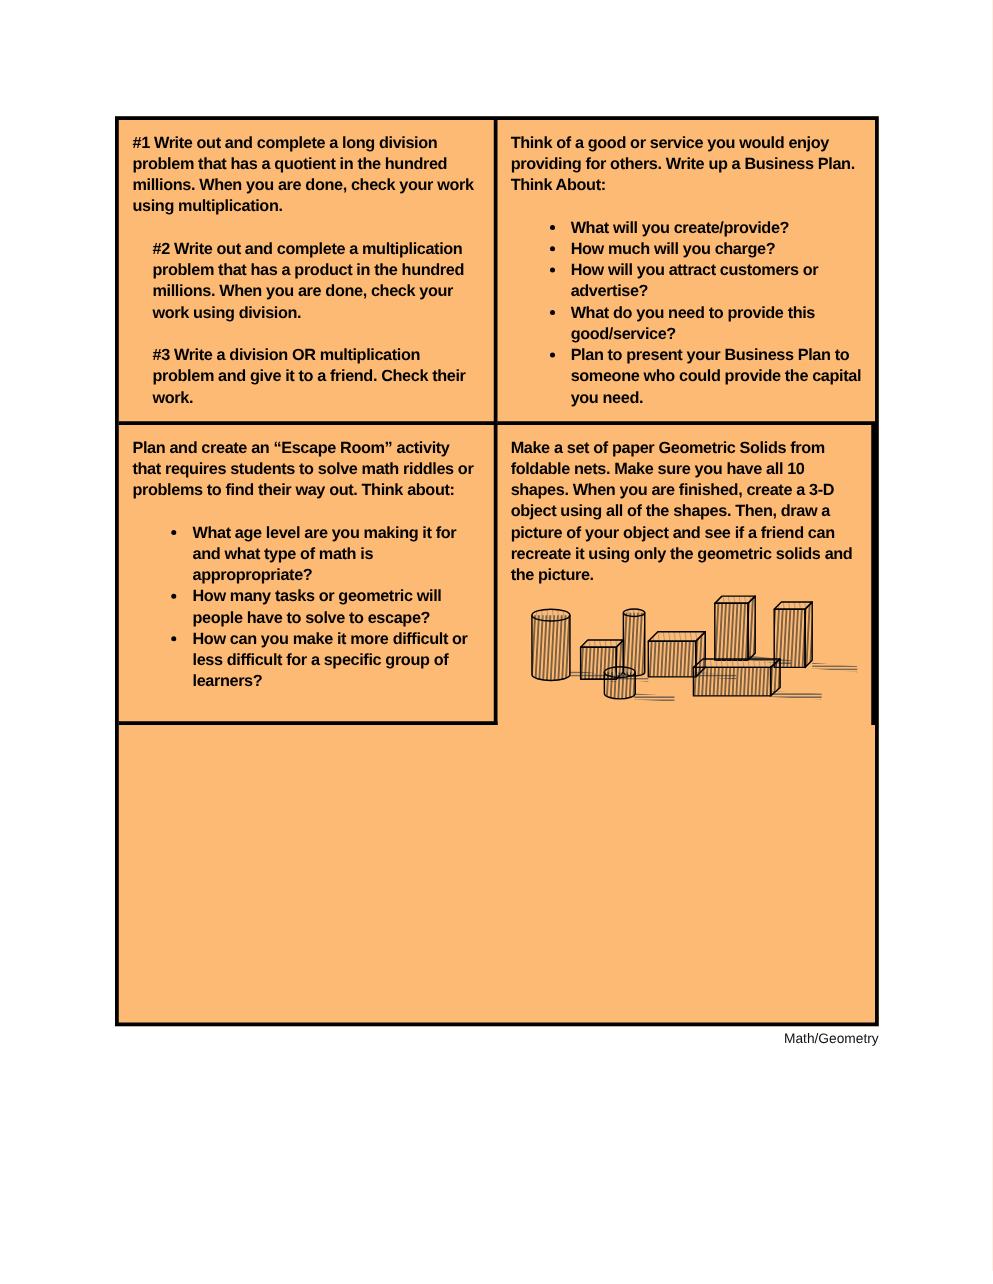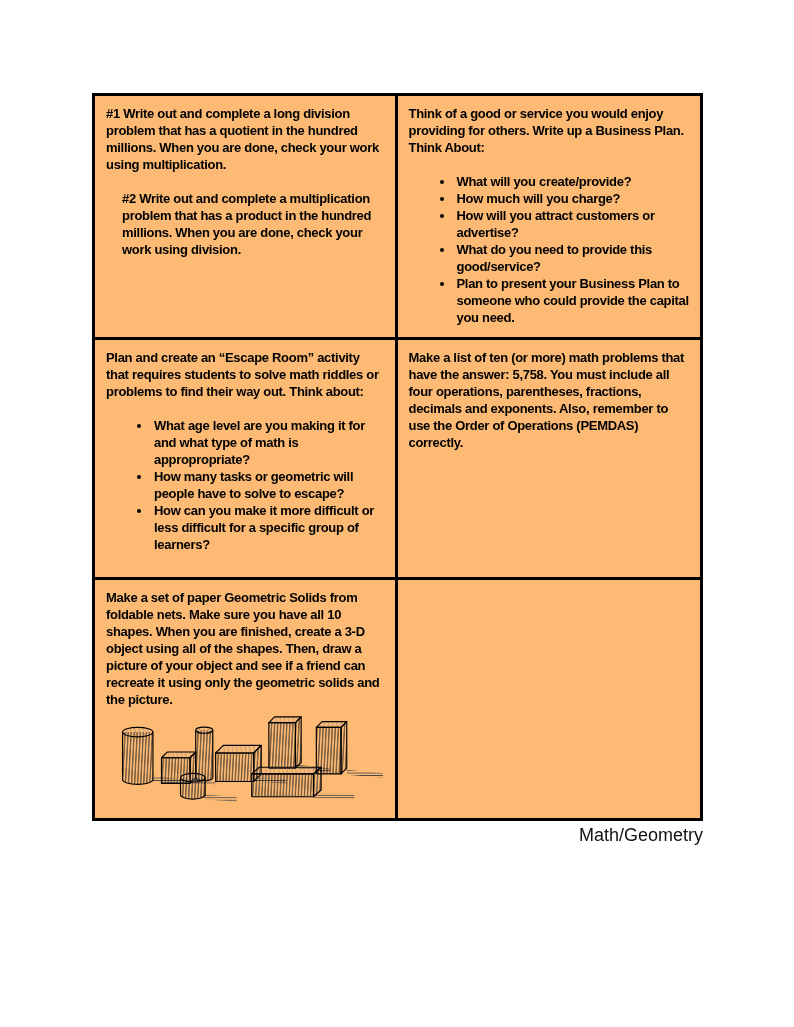--- a/index.html
+++ b/index.html
@@ -55,36 +55,37 @@
   .sketch {
     display: block;
     margin: 7px auto 0 auto;
   }
   .footer {
     position: absolute;
     left: 92px;
     top: 825px;
     width: 611px;
     text-align: right;
-    font-size: 18px;
+    font-size: 11px;
     font-weight: 400;
     color: #111;
     letter-spacing: 0;
   }
 </style>
 </head>
 <body>
 
 <div class="page">
 
   <div class="worksheet">
 
     <div class="cell">
       <p>#1 Write out and complete a long division problem that has a quotient in the hundred millions. When you are done, check your work using multiplication.</p>
       <p>#2 Write out and complete a multiplication problem that has a product in the hundred millions. When you are done, check your work using division.</p>
+      <p>#3 Write a division OR multiplication problem and give it to a friend. Check their work.</p>
     </div>
 
     <div class="cell last-col">
       <p>Think of a good or service you would enjoy providing for others. Write up a Business Plan. Think About:</p>
       <ul class="bullets">
         <li>What will you create/provide?</li>
         <li>How much will you charge?</li>
         <li>How will you attract customers or advertise?</li>
         <li>What do you need to provide this good/service?</li>
         <li>Plan to present your Business Plan to someone who could provide the capital you need.</li>
@@ -93,23 +94,20 @@
 
     <div class="cell">
       <p>Plan and create an “Escape Room” activity that requires students to solve math riddles or problems to find their way out. Think about:</p>
       <ul class="bullets">
         <li>What age level are you making it for and what type of math is appropropriate?</li>
         <li>How many tasks or geometric will people have to solve to escape?</li>
         <li>How can you make it more difficult or less difficult for a specific group of learners?</li>
       </ul>
     </div>
 
-    <div class="cell last-col">
-      <p>Make a list of ten (or more) math problems that have the answer: 5,758. You must include all four operations, parentheses, fractions, decimals and exponents. Also, remember to use the Order of Operations (PEMDAS) correctly.</p>
-    </div>
 
     <div class="cell last-row">
       <p>Make a set of paper Geometric Solids from foldable nets. Make sure you have all 10 shapes. When you are finished, create a 3-D object using all of the shapes. Then, draw a picture of your object and see if a friend can recreate it using only the  geometric solids and the picture.</p>
       <svg class="sketch" width="282" height="95" viewBox="0 0 290 100" aria-hidden="true">
         <defs>
           <pattern id="hv" patternUnits="userSpaceOnUse" width="3.2" height="8" patternTransform="rotate(3)">
             <path d="M1.6 0 V8" stroke="#1a1a1a" stroke-width="0.9"></path>
           </pattern>
           <pattern id="hl" patternUnits="userSpaceOnUse" width="4.5" height="8" patternTransform="rotate(-8)">
             <path d="M2 0 V8" stroke="#888" stroke-width="0.6"></path>

